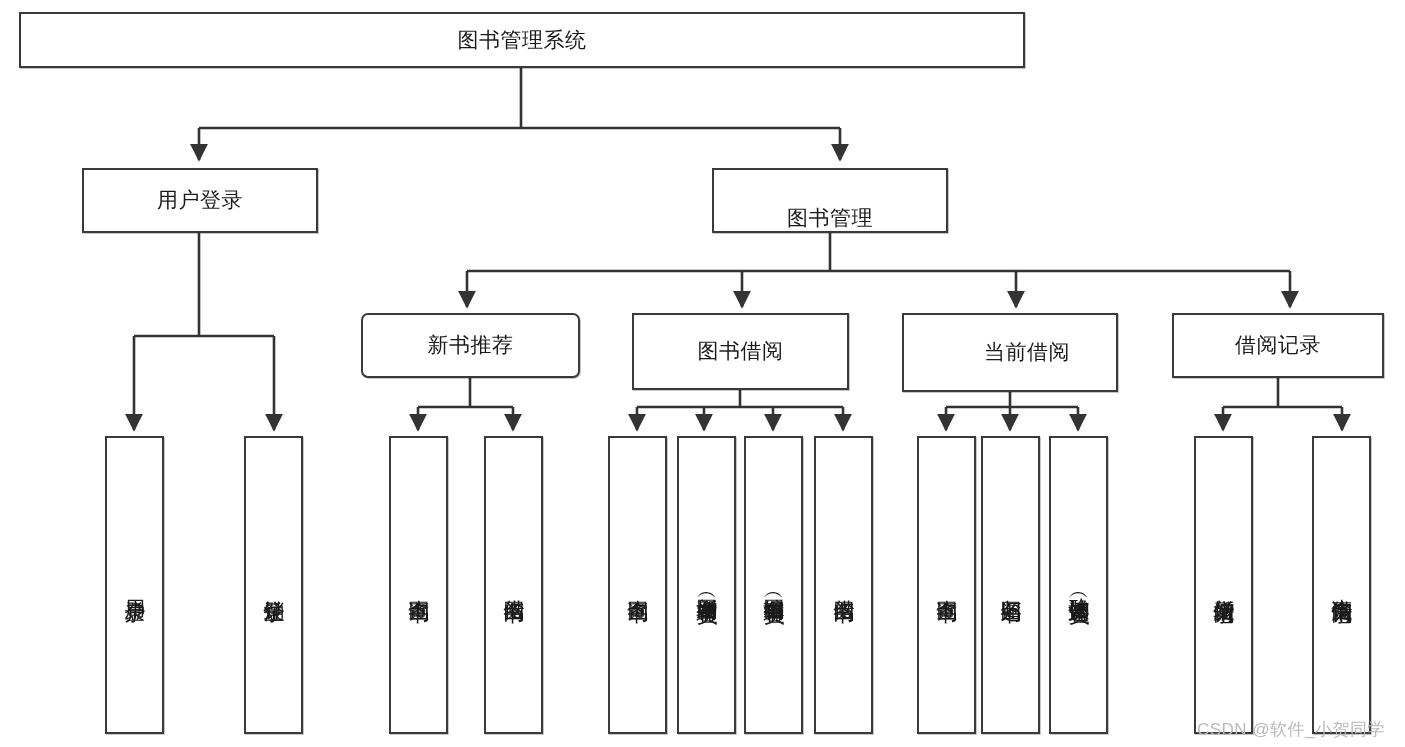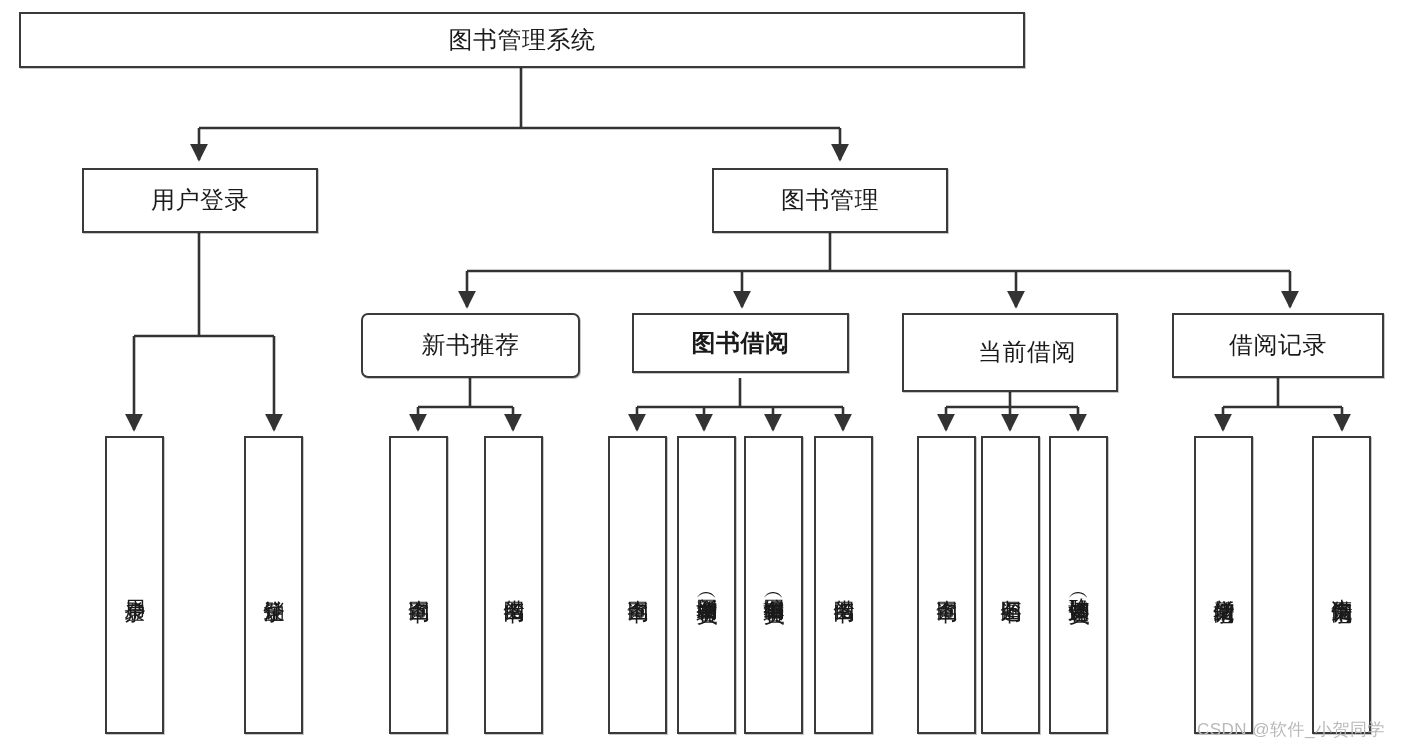--- a/index.html
+++ b/index.html
@@ -32,21 +32,21 @@
     border: 2px solid #3a3a3a;
     background: #ffffff;
     display: flex;
     align-items: center;
     justify-content: center;
     color: #1a1a1a;
     z-index: 2;
     box-shadow: 1px 1px 0 rgba(0,0,0,0.22);
   }
   .node .label {
-    font-size: 24px;
+    font-size: 21px;
     line-height: 1.18;
     letter-spacing: 0.5px;
     white-space: nowrap;
   }
   .node.leaf {
     align-items: center;
     justify-content: center;
   }
   .node.leaf .label {
     writing-mode: vertical-rl;
@@ -124,28 +124,28 @@
     </g>
   </svg>
 
   <div class="node" style="left:19px; top:12px; width:1006px; height:56px;">
     <span class="label">图书管理系统</span>
   </div>
 
   <div class="node" style="left:82px; top:168px; width:236px; height:65px;">
     <span class="label">用户登录</span>
   </div>
-  <div class="node" style="left:712px; top:168px; width:236px; height:65px;">
+  <div class="node" style="left:712px; top:168px; width:236px; height:65px;align-items:flex-end;">
     <span class="label">图书管理</span>
   </div>
 
   <div class="node" style="left:361px; top:313px; width:219px; height:65px;border-radius:7px;">
     <span class="label">新书推荐</span>
   </div>
-  <div class="node" style="left:632px; top:313px; width:217px; height:60px;font-weight:bold;">
+  <div class="node" style="left:632px; top:313px; width:217px; height:77px;">
     <span class="label">图书借阅</span>
   </div>
   <div class="node" style="left:902px; top:313px; width:216px; height:79px;padding-left:34px;">
     <span class="label">当前借阅</span>
   </div>
   <div class="node" style="left:1172px; top:313px; width:212px; height:65px;">
     <span class="label">借阅记录</span>
   </div>
 
   <div class="node leaf" style="left:105px; top:436px; width:59px; height:298px;">

